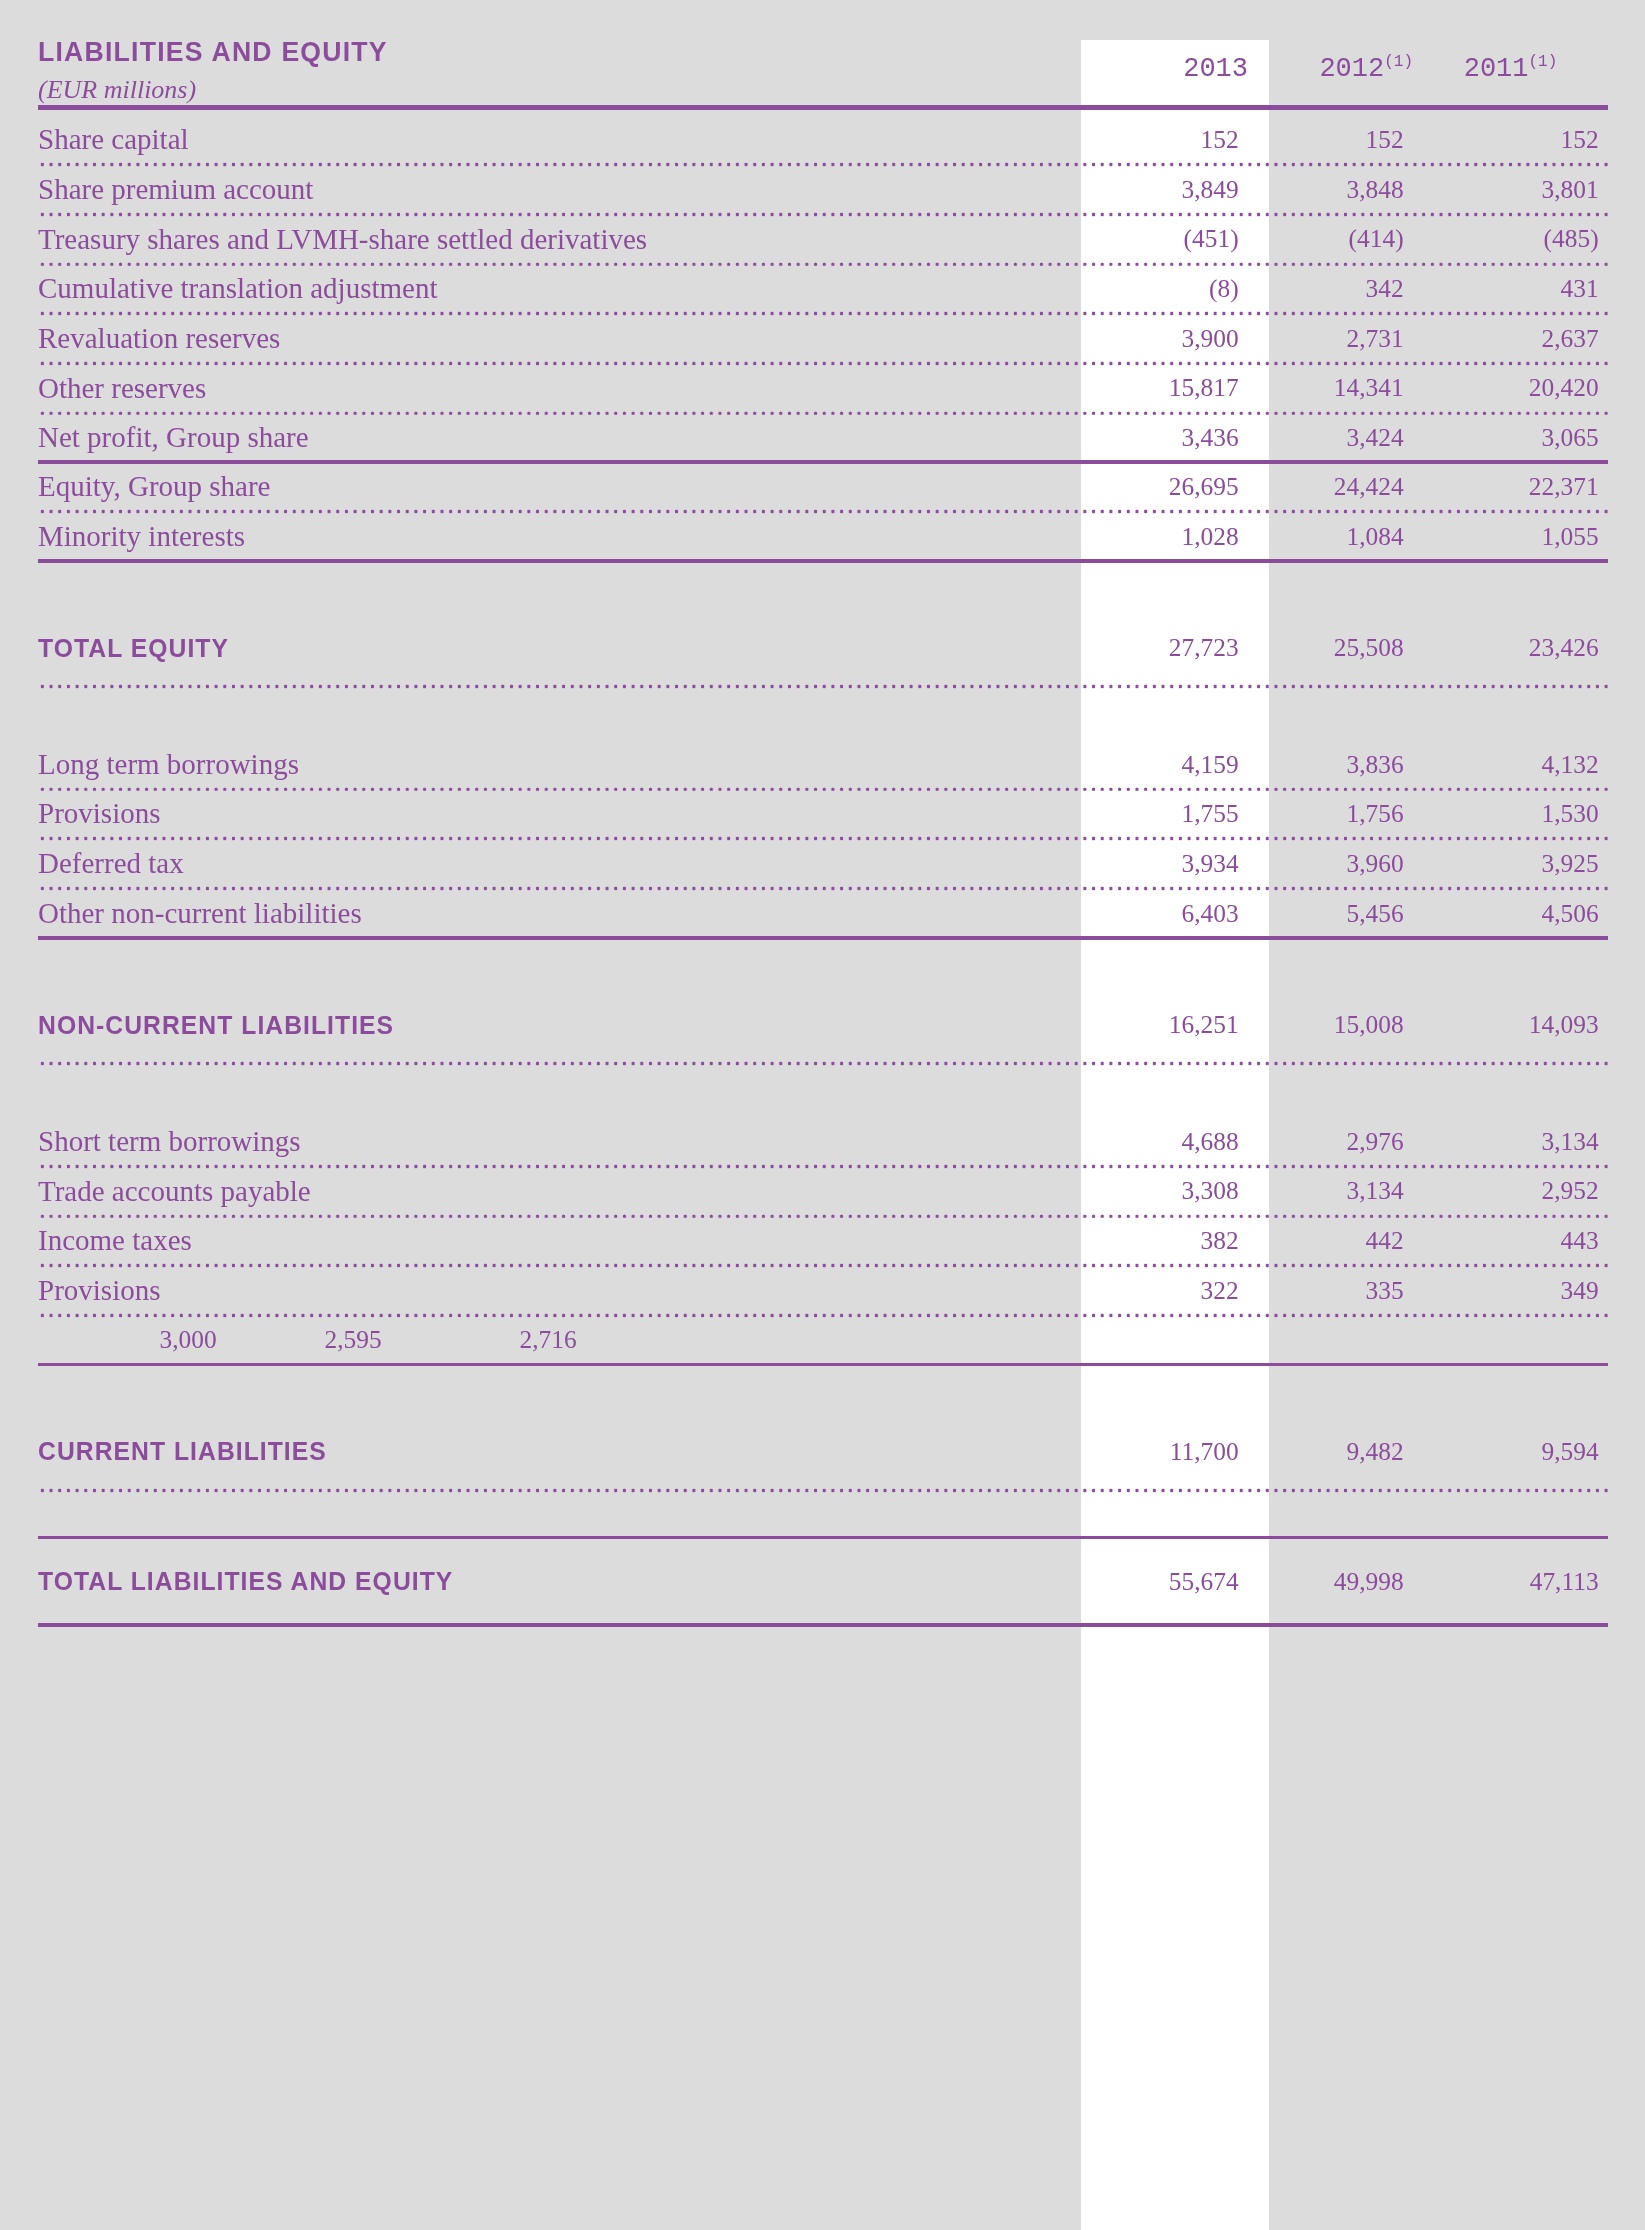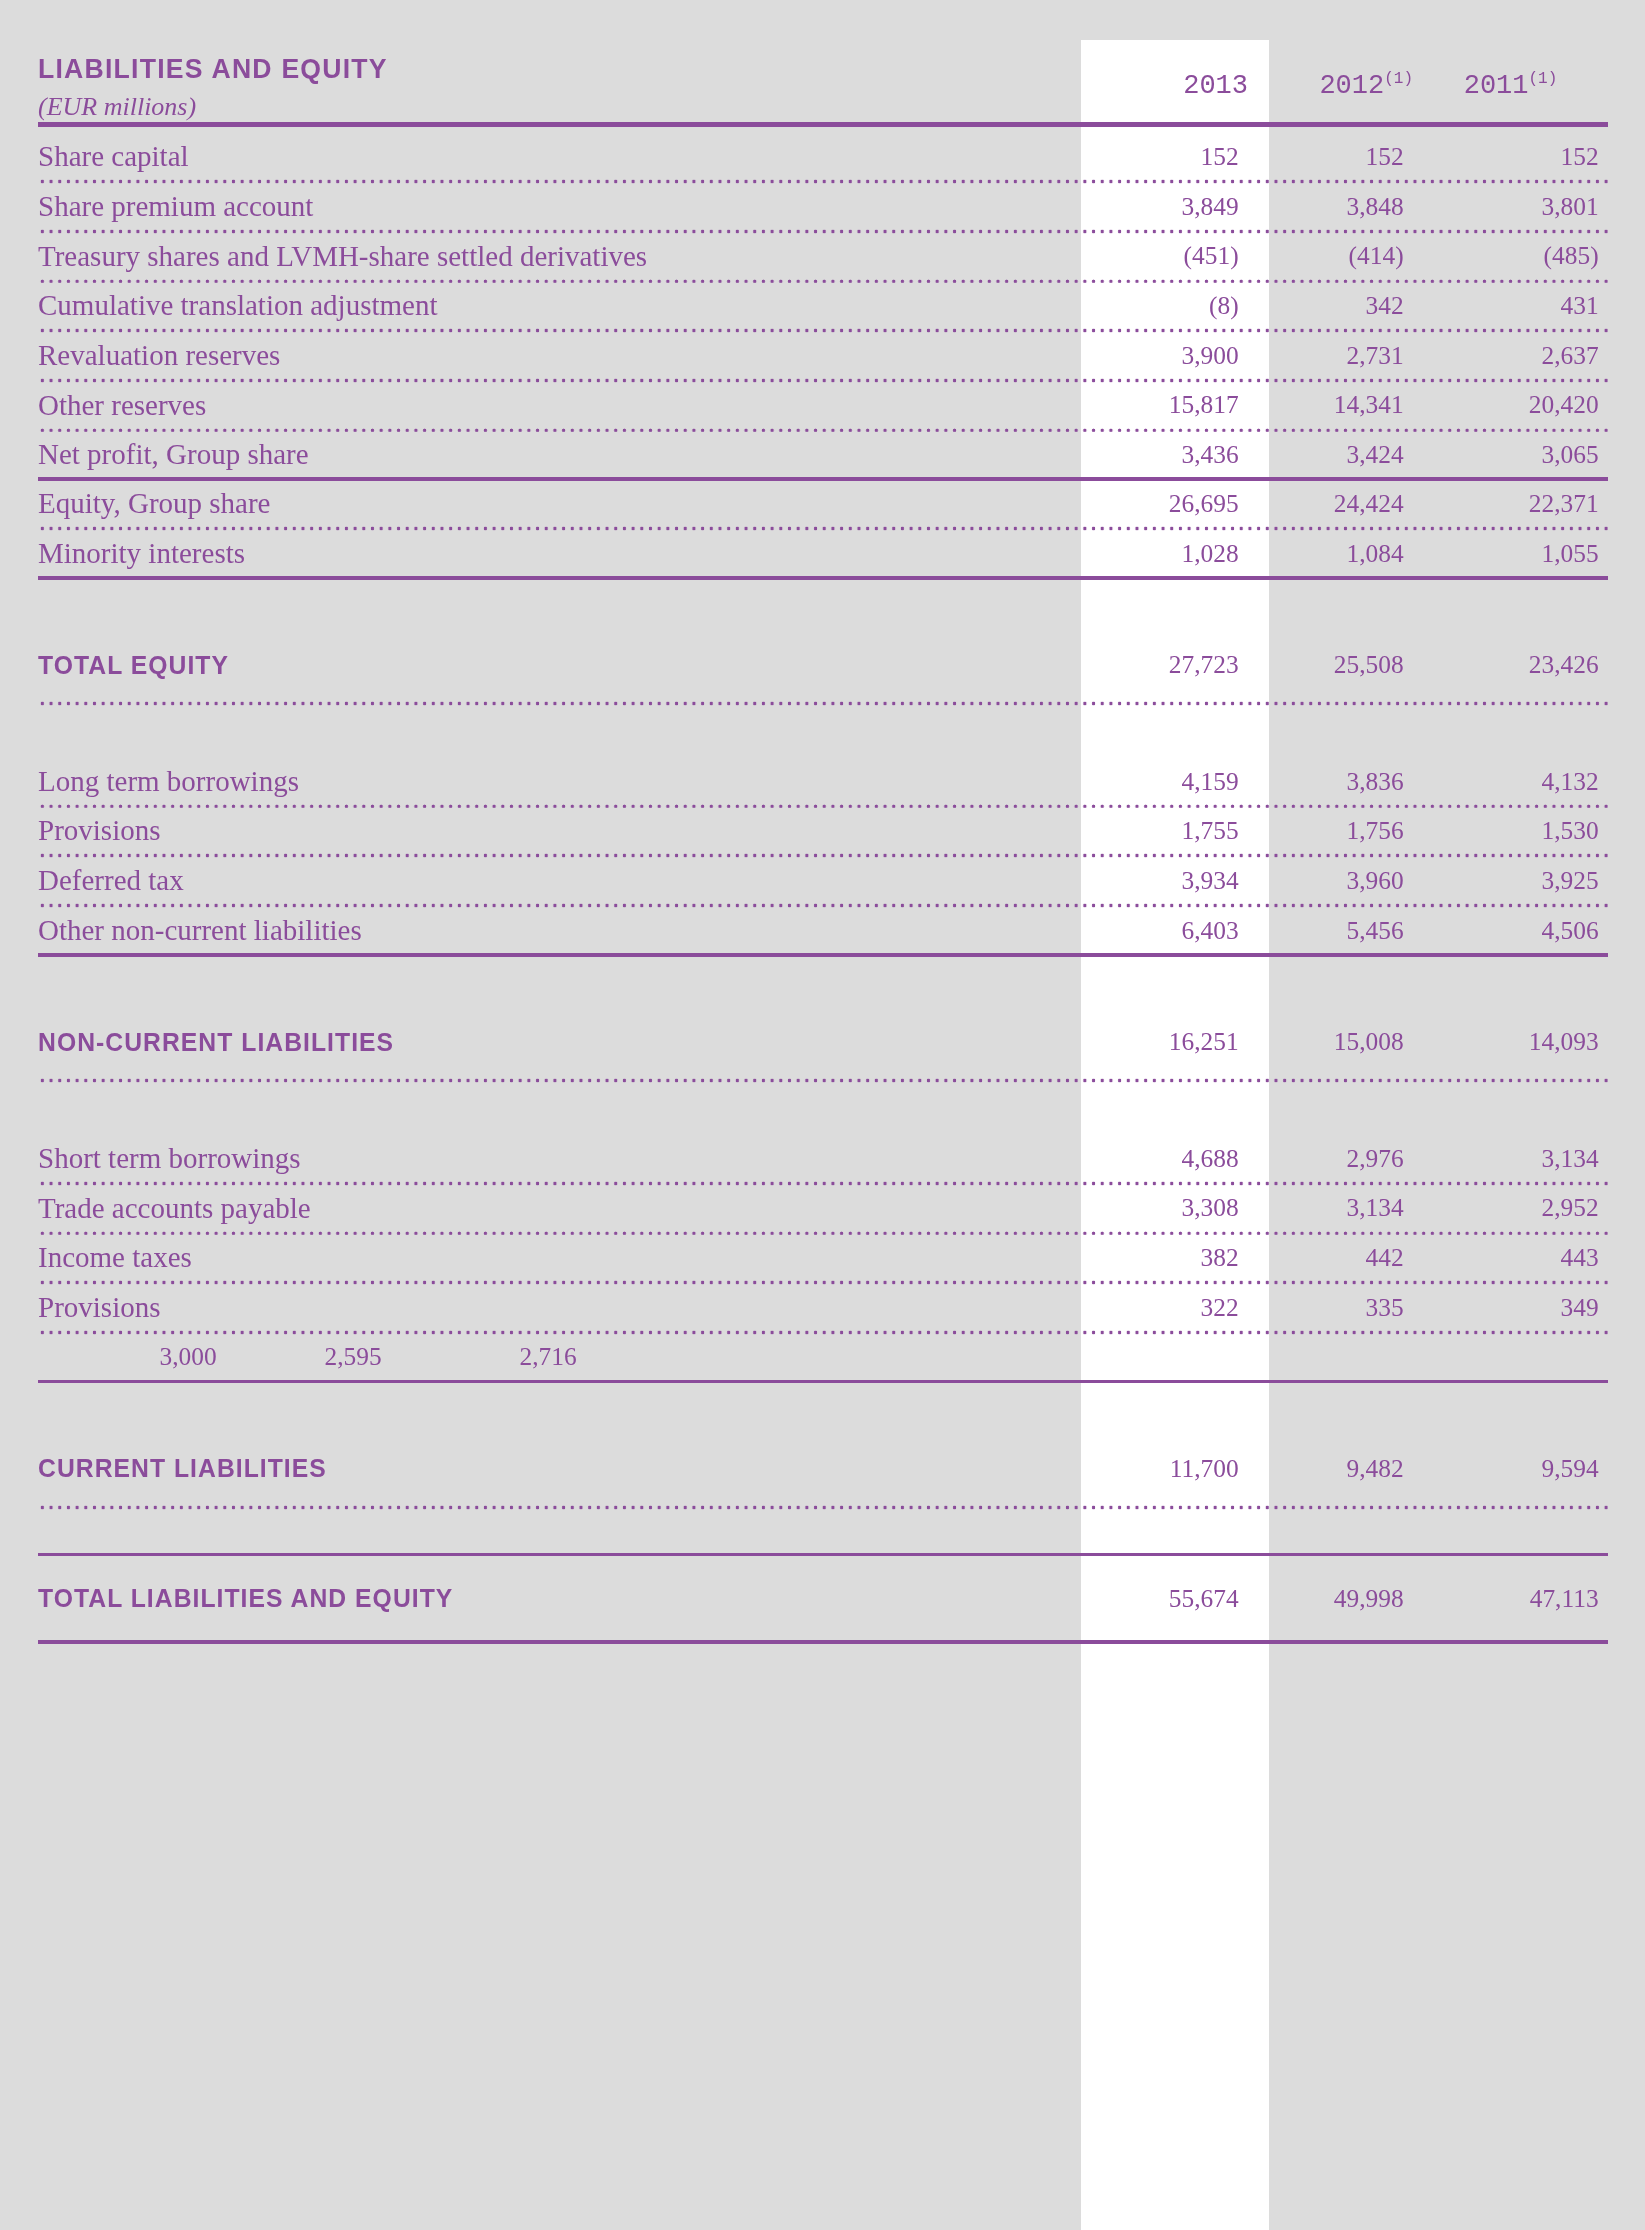--- a/index.html
+++ b/index.html
@@ -21,21 +21,21 @@
   }
 
   #table-root {
     position:relative;
     z-index:1;
     width:1646px;
     padding:0 38px;
   }
 
   
-  .head-block { padding-top:30px; }
+  .head-block { padding-top:13px; }
 
   .main-title {
     font-family:"Liberation Sans", sans-serif;
     font-weight:bold;
     font-size:28px;
     letter-spacing:1.3px;
     color:#8b4c9b;
     line-height:1.1;
     transform:scaleX(0.95);
     transform-origin:left center;

